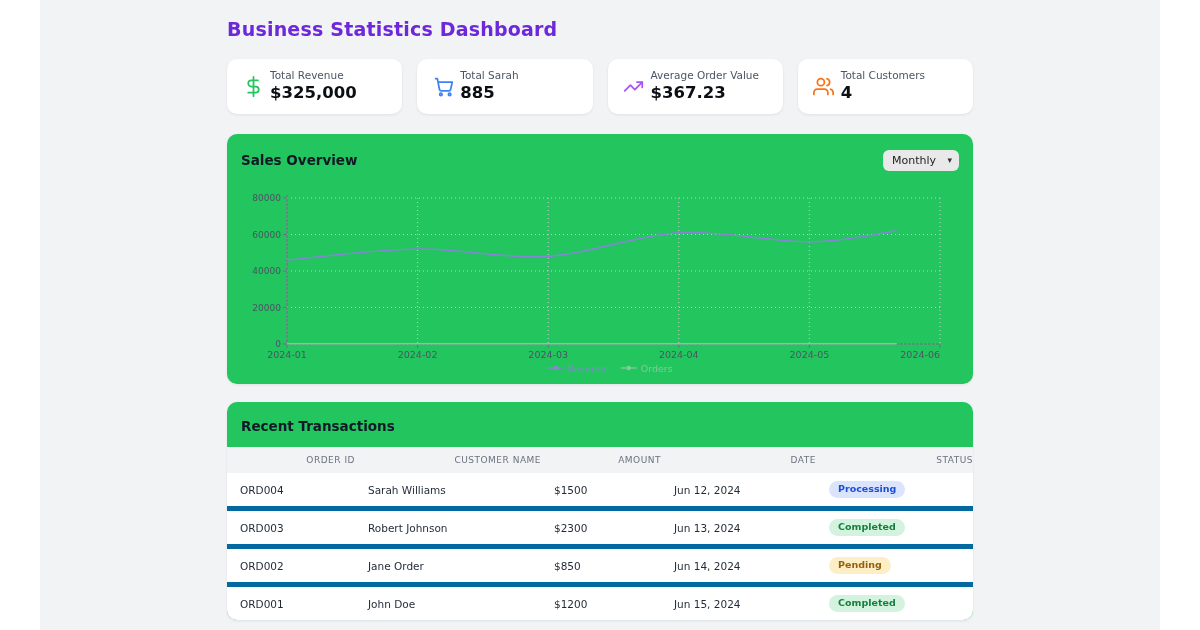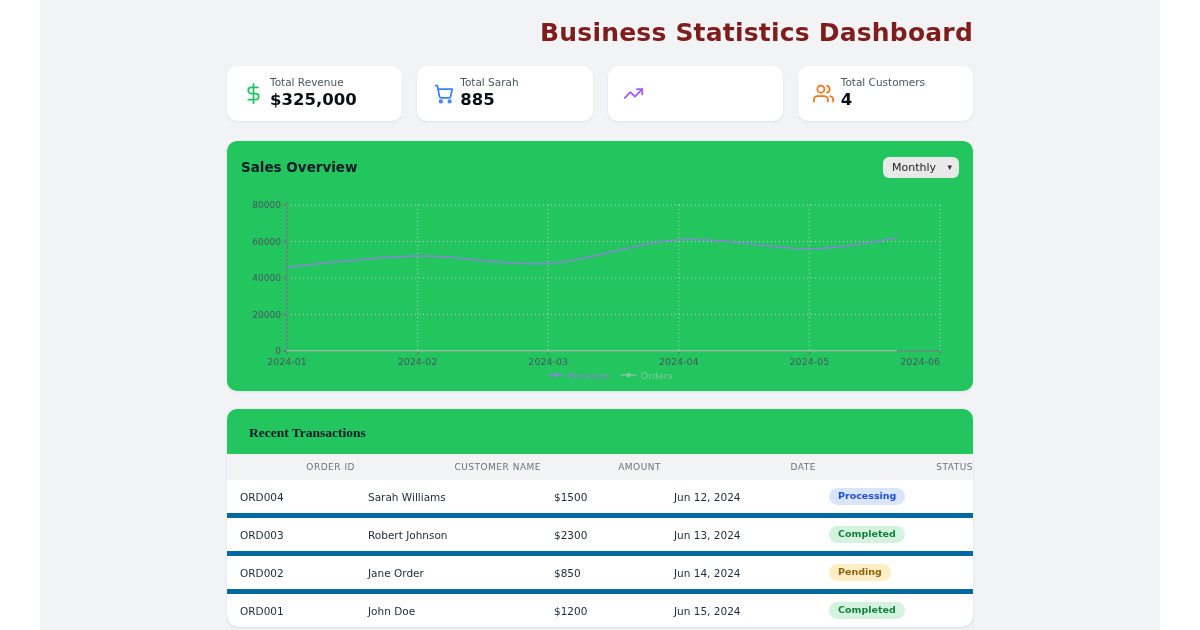--- a/index.html
+++ b/index.html
@@ -7,21 +7,21 @@
     width:1200px;height:630px;overflow:hidden;background:#ffffff;
     font-family:"DejaVu Sans","Liberation Sans",sans-serif;
     -webkit-font-smoothing:antialiased;position:relative;
   }
   .app{
     position:absolute;left:40px;top:0;width:1120px;height:630px;
     background:#f1f3f5;
   }
   .content{width:746px;margin:0 auto;padding-top:18px;}
   .page-title{
-    margin:0 0 19px 0;font-size:25px;font-weight:700;color:#7f1d1d;letter-spacing:.2px;text-align:right;
+    margin:0 0 19px 0;font-size:19px;font-weight:700;color:#6d28d9;letter-spacing:.2px;
   }
   
   .stats-row{display:flex;gap:15px;margin-bottom:20px;}
   .stat-card{
     flex:1;height:55px;background:#fff;border-radius:10px;
     box-shadow:0 1px 3px rgba(15,23,42,.08);
     display:flex;align-items:center;gap:6px;padding:0 15px;box-sizing:border-box;
   }
   .stat-icon{width:22px;height:22px;flex:0 0 22px;display:flex;align-items:center;justify-content:center;}
   .stat-icon svg{width:21px;height:21px;}
@@ -46,21 +46,21 @@
     font-family:inherit;font-size:11px;color:#222;
     padding:4px 22px 4px 9px;cursor:pointer;
   }
   .select-wrap::after{
     content:"▾";position:absolute;right:7px;top:50%;transform:translateY(-54%);
     font-size:9px;color:#333;pointer-events:none;
   }
   #sales-chart{display:block;margin-top:12px;}
   
   .table-panel{padding-bottom:0;}
-  .table-title{padding:16px 14px 13px 22px;font-family:Liberation Serif, serif;}
+  .table-title{padding:16px 14px 13px 14px;}
   table{border-collapse:collapse;width:100%;table-layout:fixed;}
   thead th{
     background:#f1f3f4;color:#6b7280;font-size:9px;font-weight:500;
     text-transform:uppercase;letter-spacing:.5px;text-align:right;
     height:26px;padding:0 0 0 13px;
   }
   tbody td{
     font-size:10.5px;color:#1f2937;height:33px;padding:0 0 0 13px;
     border-top:5px solid #0369a1;background:#fff;
   }
@@ -106,20 +106,24 @@
           <span class="stat-value">885</span>
         </span>
       </div>
 
       <div class="stat-card">
         <span class="stat-icon">
           <svg viewBox="0 0 24 24" fill="none" stroke="#a855f7" stroke-width="2" stroke-linecap="round" stroke-linejoin="round">
             <polyline points="22 7 13.5 15.5 8.5 10.5 2 17"></polyline>
               <polyline points="16 7 22 7 22 13"></polyline>
           </svg>
+        </span>
+        <span class="stat-texts">
+          <span class="stat-label">Average Order Value</span>
+          <span class="stat-value">$367.23</span>
         </span>
       </div>
 
       <div class="stat-card">
         <span class="stat-icon">
           <svg viewBox="0 0 24 24" fill="none" stroke="#f97316" stroke-width="2" stroke-linecap="round" stroke-linejoin="round">
             <path d="M17 21v-2a4 4 0 0 0-4-4H5a4 4 0 0 0-4 4v2"></path>
             <circle cx="9" cy="7" r="4"></circle>
             <path d="M23 21v-2a4 4 0 0 0-3-3.87"></path>
             <path d="M16 3.13a4 4 0 0 1 0 7.75"></path>

